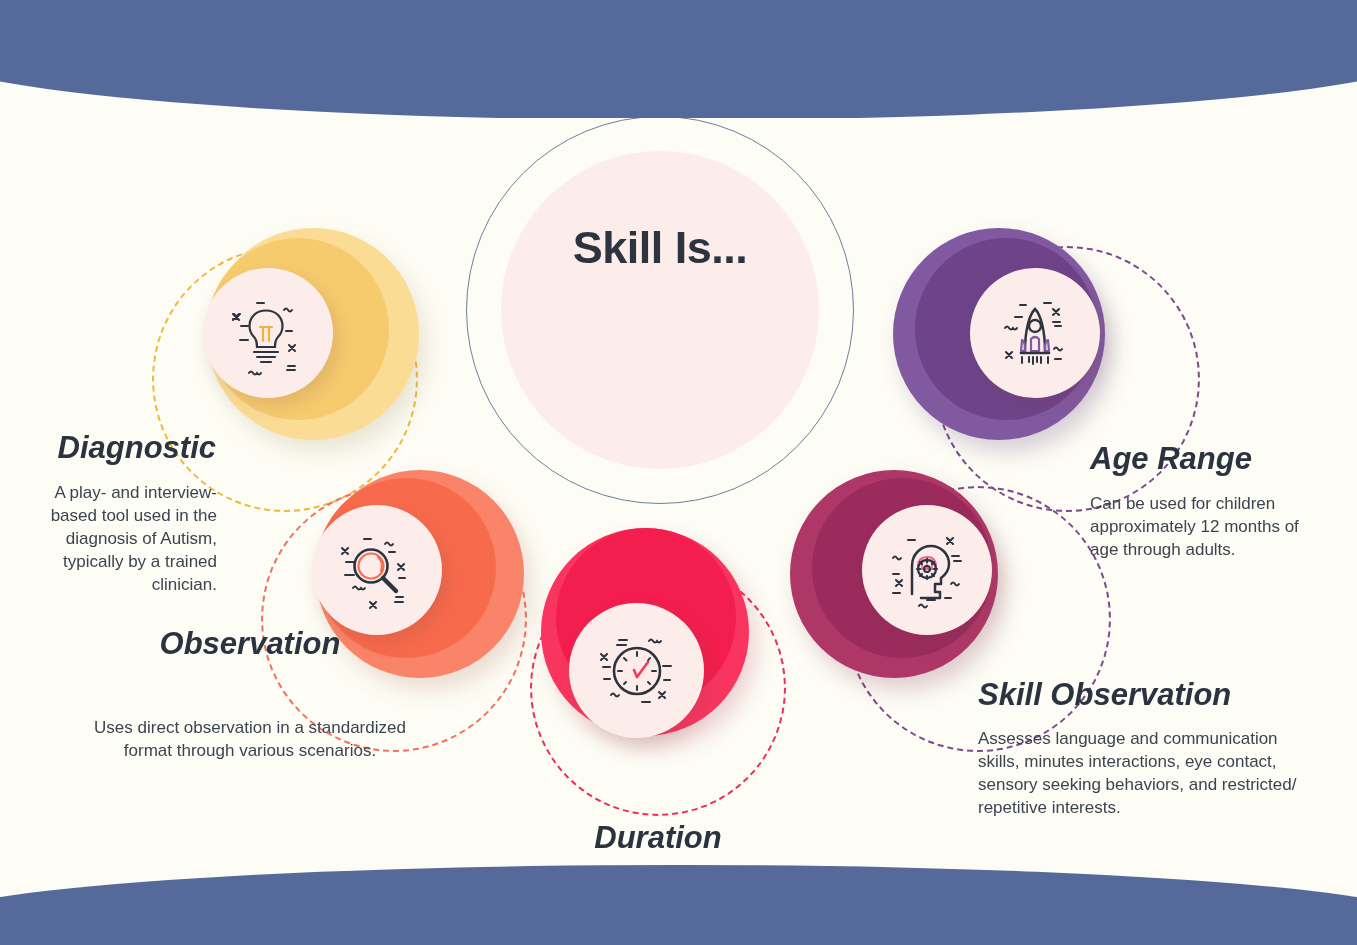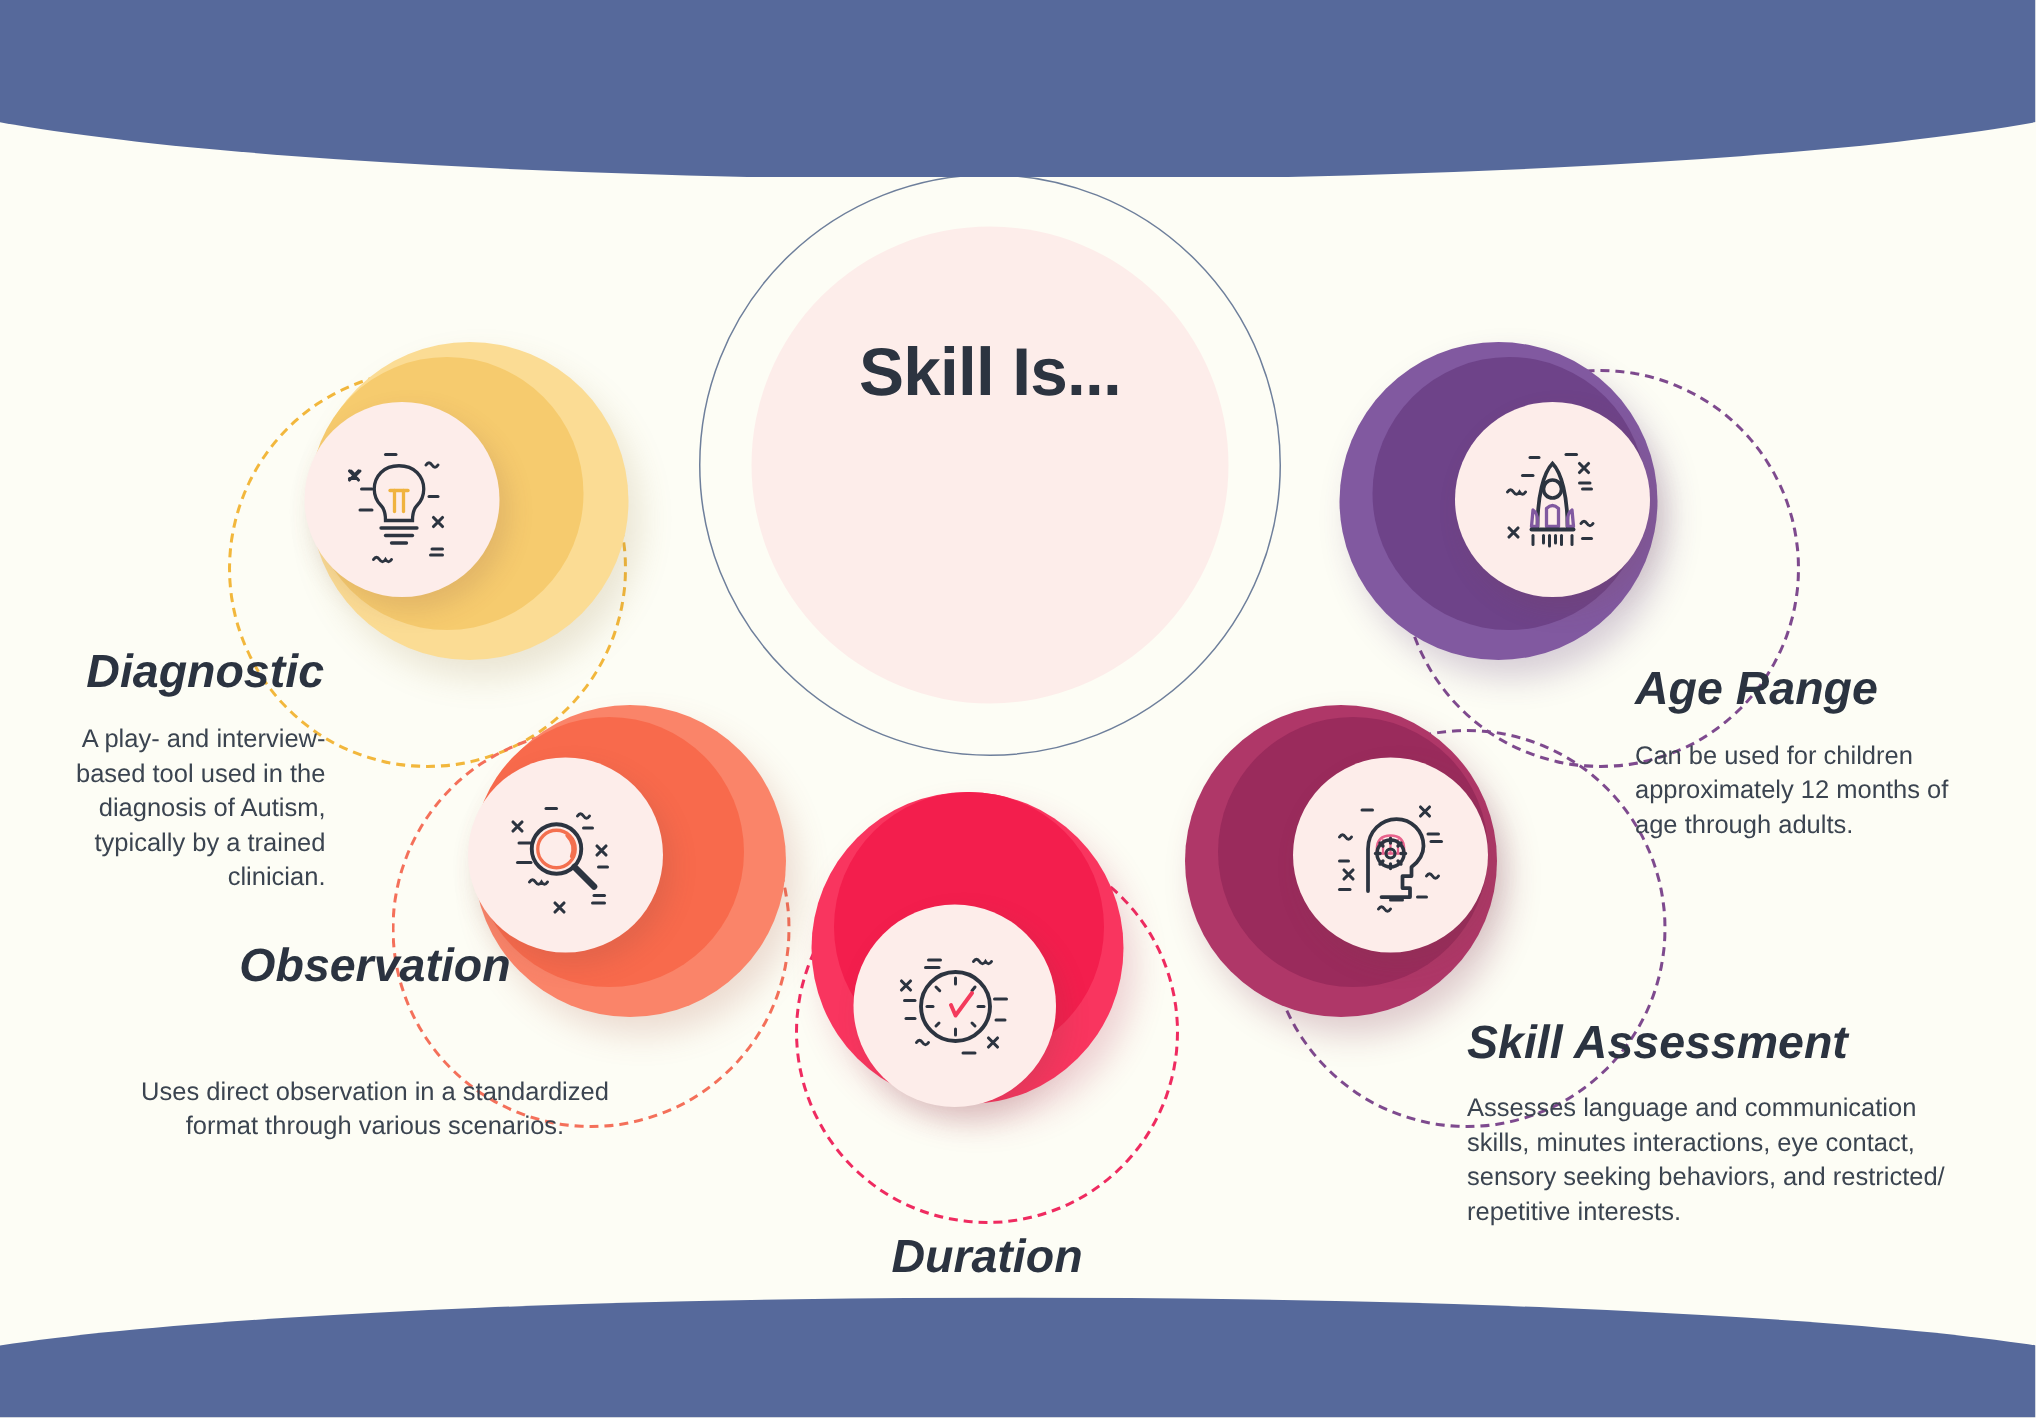--- a/index.html
+++ b/index.html
@@ -238,21 +238,21 @@
             <line x1="62" y1="72" x2="68" y2="72"></line>
             <path d="M10 32 q2 -3 4 0 q2 3 4 0"></path>
             <path d="M68 58 q2 -3 4 0 q2 3 4 0"></path>
             <path d="M36 80 q2 -3 4 0 q2 3 4 0"></path>
             <path d="M13 54 l6 6 M19 54 l-6 6" stroke-width="2.1"></path>
             <path d="M64 12 l6 6 M70 12 l-6 6" stroke-width="2.1"></path>
           </g>
         </svg>
       </span>
     </div>
-    <div class="lbl-title ta-l" style="left:978px;top:668px;width:360px;">Skill Assessment</div>
+    <div class="lbl-title ta-l" style="left:978px;top:668px;width:360px;">Skill Observation</div>
     <div class="lbl-body ta-l" style="left:978px;top:716px;width:330px;">Assesses language and communication skills, minutes interactions, eye contact, sensory seeking behaviors, and restricted/ repetitive interests.</div>
   </div>
 
   <div class="node">
     <div class="big-circle" style="left:893px;top:228px;width:212px;height:212px;background:#8159A0;box-shadow:8px 12px 22px rgba(80,40,110,.22);"></div>
     <div class="mid-circle" style="left:915px;top:238px;width:182px;height:182px;background:#6E4389;"></div>
     <div class="icon-circle" style="left:970px;top:268px;width:130px;height:130px;">
       <span>
         <svg width="88" height="88" viewBox="0 0 88 88">
           <path d="M34 62 C34 42 38 26 44 20 C50 26 54 42 54 62" fill="none" stroke="#2C3440" stroke-width="2.5" stroke-linecap="round"></path>

